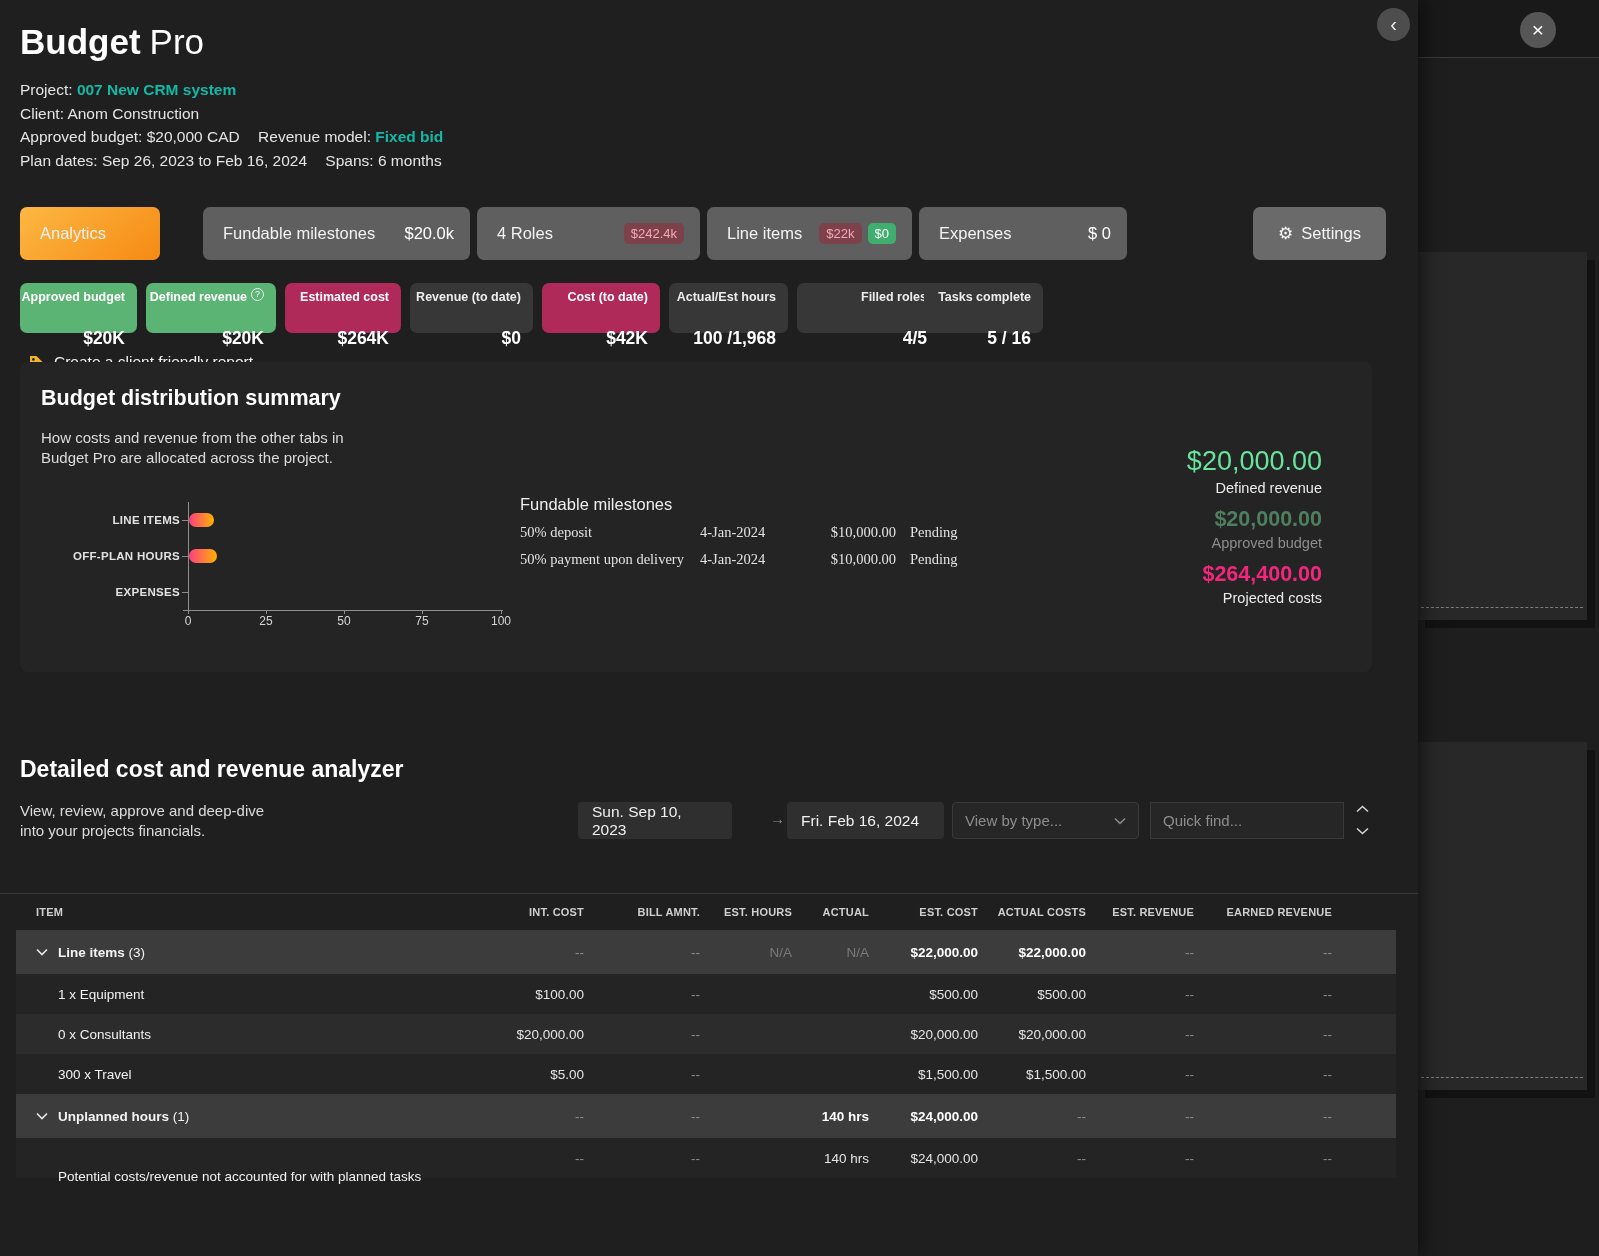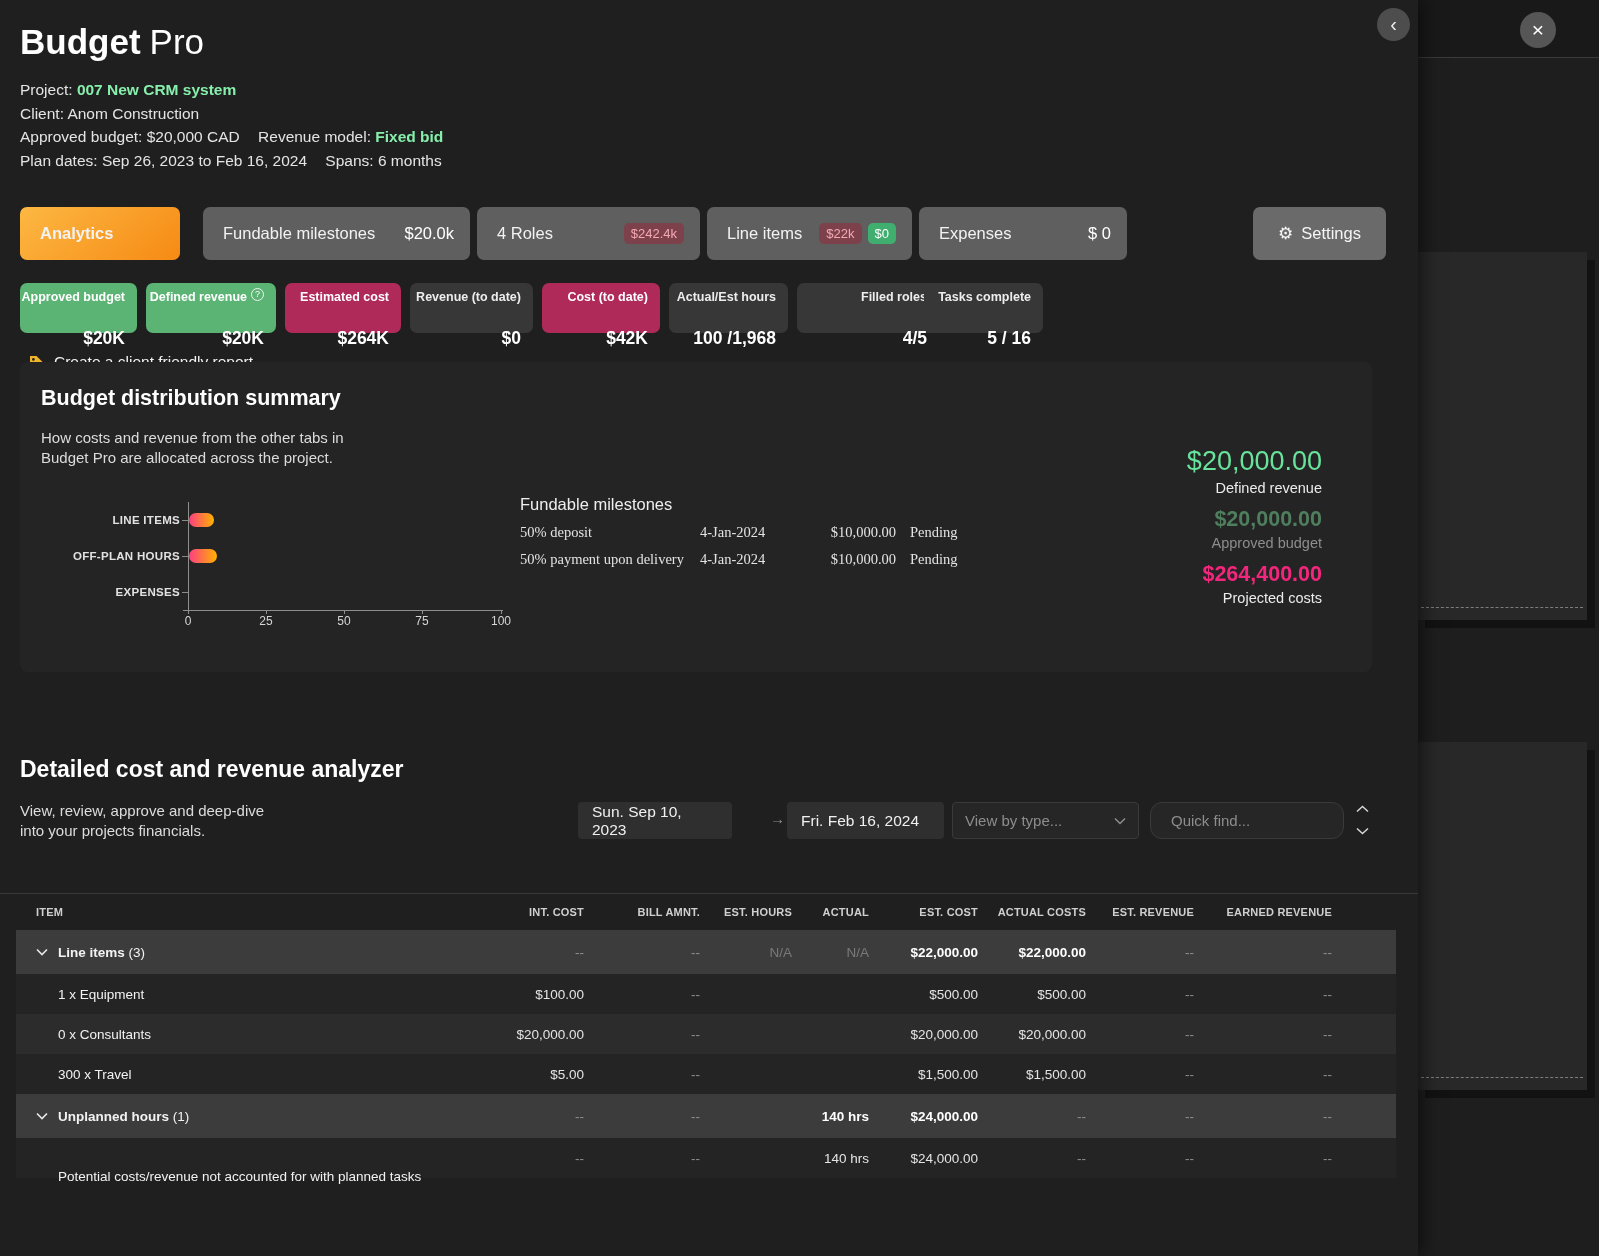--- a/index.html
+++ b/index.html
@@ -20,21 +20,21 @@
   
   .modal { position:absolute; left:0; top:0; width:1418px; height:1256px; background:#1f1f1f;
            box-shadow:4px 0 18px rgba(0,0,0,.55); color:#ececec; }
   .back-btn { position:absolute; left:1377px; top:8px; width:33px; height:33px; border-radius:50%;
               background:#4d4d4d; color:#efefef; font-size:20px; display:flex; align-items:center; justify-content:center; cursor:pointer; }
 
   .title { position:absolute; left:20px; top:22px; font-size:35px; color:#fff; }
   .title .b { font-weight:700; } .title .l { font-weight:300; margin-left:9px; }
 
   .meta { position:absolute; left:20px; top:78px; font-size:15.5px; color:#e4e4e4; line-height:23.5px; }
-  .meta b { color:#86efac; }
+  .meta b { color:#14b8a6; }
   .meta .gap { display:inline-block; width:14px; }
 
   
   .tab { position:absolute; top:207px; height:53px; border-radius:7px; background:#5f5f5f;
          display:flex; align-items:center; justify-content:space-between; padding:0 16px 0 20px;
          font-size:16.5px; color:#f2f2f2; cursor:pointer; }
   .tab.active { background:linear-gradient(140deg,#fcb843 0%,#f68a14 100%); }
   .tab .tval { font-size:16.5px; color:#fff; }
   .badge { border-radius:5px; font-size:13px; padding:3px 7px; }
   .badge.pink { background:rgba(150,40,60,.55); color:#f3a9b4; }
@@ -91,21 +91,21 @@
   
   .an-title { position:absolute; left:20px; top:756px; font-size:23px; font-weight:700; color:#fff; }
   .an-desc { position:absolute; left:20px; top:801px; font-size:15px; color:#dcdcdc; line-height:19.5px; }
   .datefield { position:absolute; top:802px; height:37px; background:#2f2f2f; border-radius:4px;
                display:flex; align-items:center; padding:0 14px; font-size:15.5px; color:#f0f0f0; cursor:pointer; }
   .arrow { position:absolute; left:770px; top:810px; font-size:15px; color:#8f8f8f; }
   .selectbox { position:absolute; left:952px; top:802px; width:187px; height:37px; background:#262626;
                border:1px solid #3a3a3a; border-radius:4px; display:flex; align-items:center;
                justify-content:space-between; padding:0 12px; font-size:15px; color:#8d8d8d; cursor:pointer; }
   .quickfind { position:absolute; left:1150px; top:802px; width:194px; height:37px; background:#262626;
-               border:1px solid #3a3a3a; border-radius:12px; padding:0 20px; font-size:15px; color:#e8e8e8; outline:none; }
+               border:1px solid #3a3a3a; border-radius:0; padding:0 12px; font-size:15px; color:#e8e8e8; outline:none; }
   .quickfind::placeholder { color:#8d8d8d; }
   .collapse-btn { position:absolute; left:1352px; width:20px; height:18px; display:flex; align-items:center;
                   justify-content:center; color:#d6d6d6; cursor:pointer; }
 
   
   .tbl-sep { position:absolute; left:0; top:893px; width:1418px; border-top:1px solid #383838; }
   .tbl { position:absolute; left:16px; top:894px; width:1380px; }
   .trow { display:grid; grid-template-columns:438px 110px 116px 92px 77px 109px 108px 108px 138px;
           padding-left:20px; padding-right:64px; align-items:center; }
   .trow > div { text-align:right; font-size:13.5px; color:#e4e4e4; white-space:nowrap; overflow:hidden; }
@@ -166,21 +166,21 @@
       <div>
         <span>Plan dates:</span>
         <span>Sep 26, 2023</span>
         <span>to</span>
         <span>Feb 16, 2024</span><span class="gap"></span>
         <span>Spans:</span>
         <span>6 months</span>
       </div>
     </div>
 
-    <div class="tab active" style="left:20px;width:160px;font-weight:bold;">
+    <div class="tab active" style="left:20px;width:140px;">
       <span>Analytics</span>
     </div>
     <div class="tab" style="left:203px;width:267px;">
       <span>Fundable milestones</span>
       <span class="tval">$20.0k</span>
     </div>
     <div class="tab" style="left:477px;width:223px;">
       <span>4 Roles</span>
       <span class="badge pink">$242.4k</span>
     </div>

